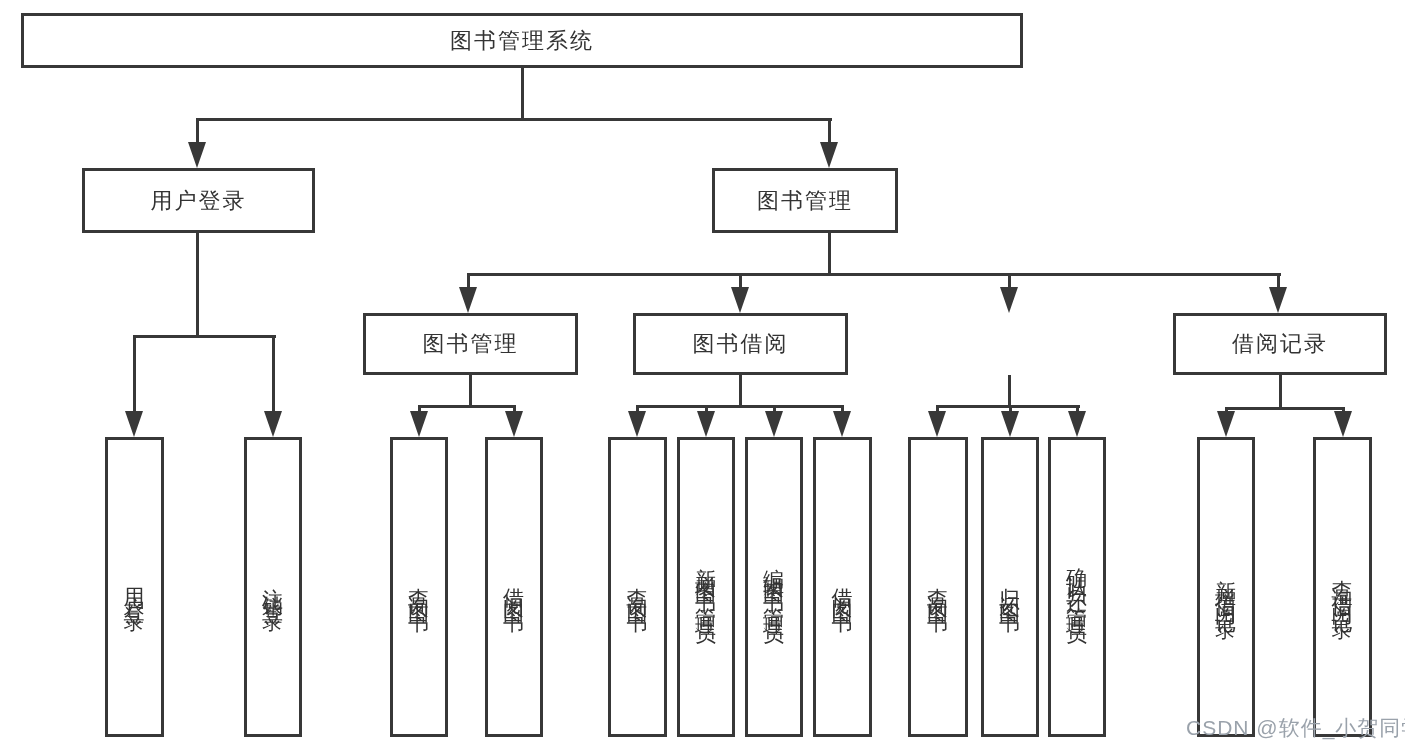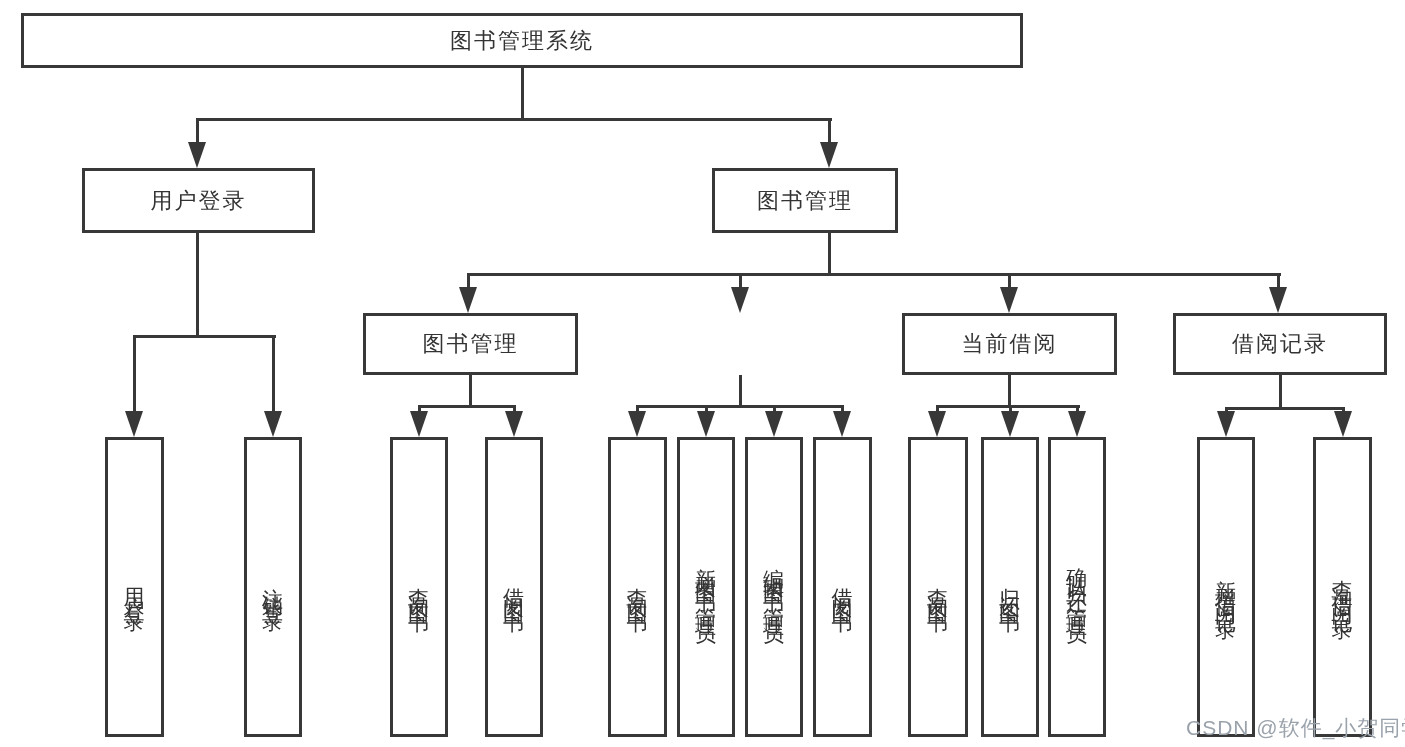--- a/index.html
+++ b/index.html
@@ -44,24 +44,24 @@
   </div>
 
   <div class="box hnode" style="left:712px;top:168px;width:186px;height:65px">
     <span class="lbl">图书管理</span>
   </div>
 
   <div class="box hnode" style="left:363px;top:313px;width:215px;height:62px">
     <span class="lbl">图书管理</span>
   </div>
 
+  <div class="box hnode" style="left:633px;top:313px;width:215px;height:62px">
+    <span class="lbl">图书借阅</span>
+  </div>
 
-  <div class="box hnode" style="left:902px;top:313px;width:215px;height:62px">
-    <span class="lbl">当前借阅</span>
-  </div>
 
   <div class="box hnode" style="left:1173px;top:313px;width:214px;height:62px">
     <span class="lbl">借阅记录</span>
   </div>
 
   <div class="box leaf" style="left:105px;width:59px">
     <span class="lbl">用户登录</span>
   </div>
   <div class="box leaf" style="left:244px">
     <span class="lbl">注销登录</span>

